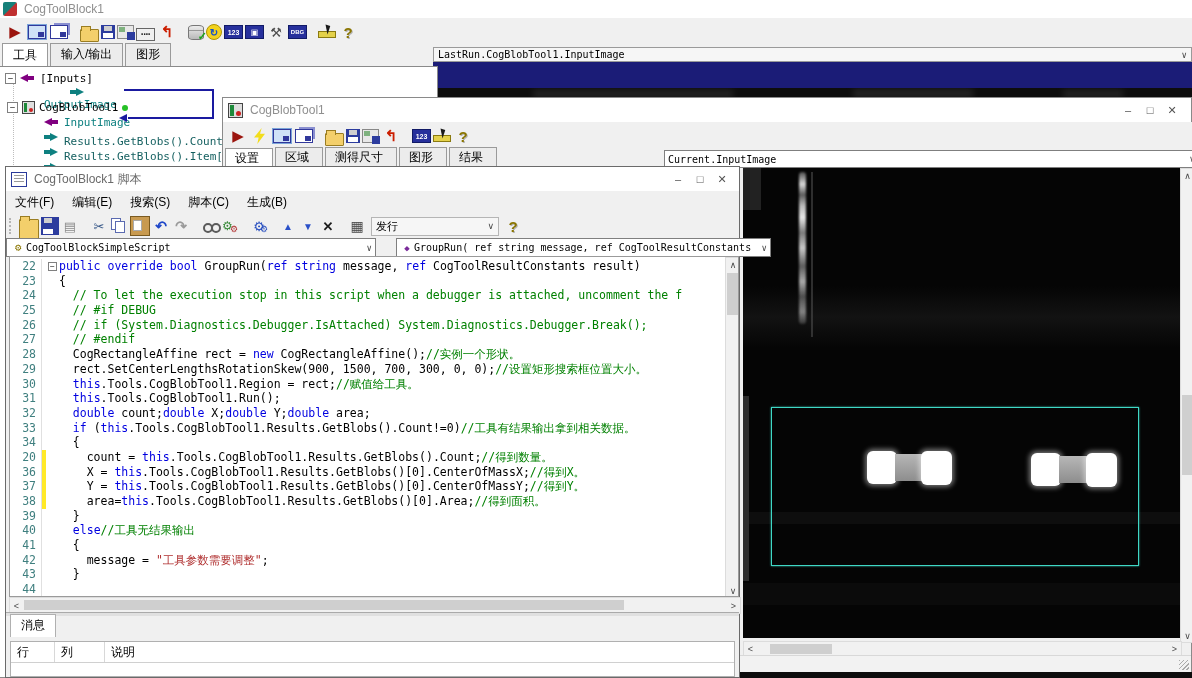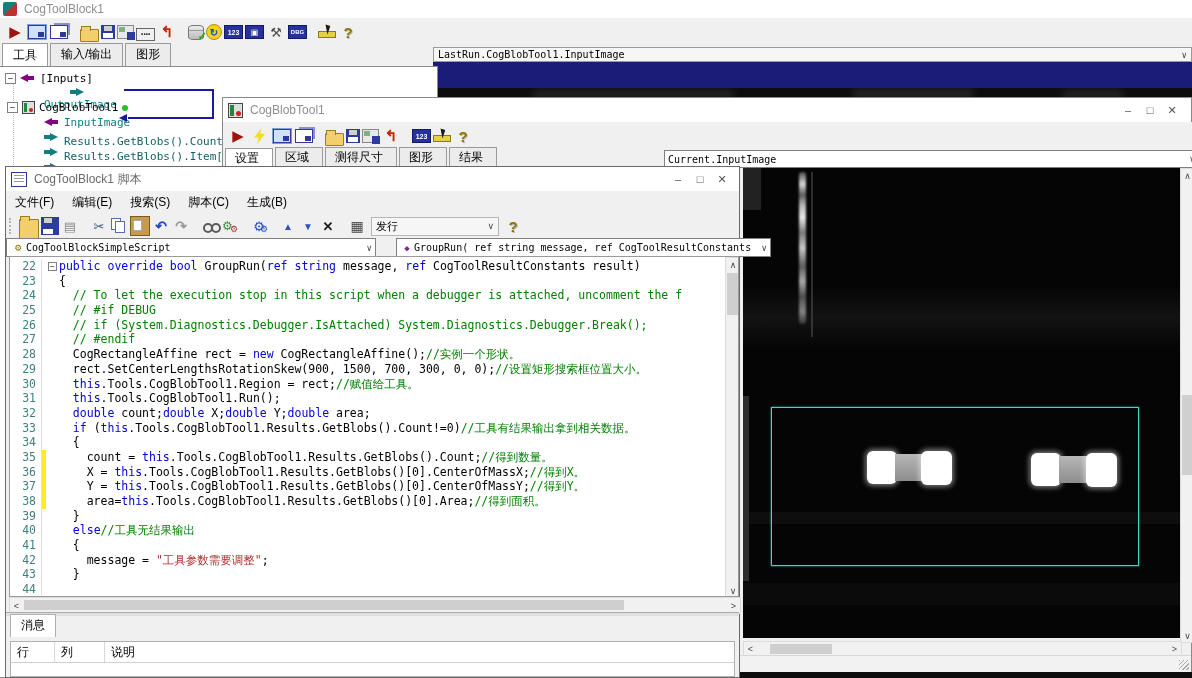--- a/index.html
+++ b/index.html
@@ -406,21 +406,21 @@
         <div class="code-line"><span class="ln">25</span><span class="chgcol"></span><span class="foldcol"></span><span class="codetxt"><span class="c-c">  // #if DEBUG</span></span></div>
         <div class="code-line"><span class="ln">26</span><span class="chgcol"></span><span class="foldcol"></span><span class="codetxt"><span class="c-c">  // if (System.Diagnostics.Debugger.IsAttached) System.Diagnostics.Debugger.Break();</span></span></div>
         <div class="code-line"><span class="ln">27</span><span class="chgcol"></span><span class="foldcol"></span><span class="codetxt"><span class="c-c">  // #endif</span></span></div>
         <div class="code-line"><span class="ln">28</span><span class="chgcol"></span><span class="foldcol"></span><span class="codetxt"><span class="c-p">  CogRectangleAffine rect = </span><span class="c-k">new</span><span class="c-p"> CogRectangleAffine();</span><span class="c-c">//实例一个形状。</span></span></div>
         <div class="code-line"><span class="ln">29</span><span class="chgcol"></span><span class="foldcol"></span><span class="codetxt"><span class="c-p">  rect.SetCenterLengthsRotationSkew(900, 1500, 700, 300, 0, 0);</span><span class="c-c">//设置矩形搜索框位置大小。</span></span></div>
         <div class="code-line"><span class="ln">30</span><span class="chgcol"></span><span class="foldcol"></span><span class="codetxt"><span class="c-p">  </span><span class="c-k">this</span><span class="c-p">.Tools.CogBlobTool1.Region = rect;</span><span class="c-c">//赋值给工具。</span></span></div>
         <div class="code-line"><span class="ln">31</span><span class="chgcol"></span><span class="foldcol"></span><span class="codetxt"><span class="c-p">  </span><span class="c-k">this</span><span class="c-p">.Tools.CogBlobTool1.Run();</span></span></div>
         <div class="code-line"><span class="ln">32</span><span class="chgcol"></span><span class="foldcol"></span><span class="codetxt"><span class="c-p">  </span><span class="c-k">double</span><span class="c-p"> count;</span><span class="c-k">double</span><span class="c-p"> X;</span><span class="c-k">double</span><span class="c-p"> Y;</span><span class="c-k">double</span><span class="c-p"> area;</span></span></div>
         <div class="code-line"><span class="ln">33</span><span class="chgcol"></span><span class="foldcol"></span><span class="codetxt"><span class="c-p">  </span><span class="c-k">if</span><span class="c-p"> (</span><span class="c-k">this</span><span class="c-p">.Tools.CogBlobTool1.Results.GetBlobs().Count!=0)</span><span class="c-c">//工具有结果输出拿到相关数据。</span></span></div>
         <div class="code-line"><span class="ln">34</span><span class="chgcol"></span><span class="foldcol"></span><span class="codetxt"><span class="c-p">  {</span></span></div>
-        <div class="code-line"><span class="ln">35</span><span class="chgcol on"></span><span class="foldcol"></span><span class="codetxt"><span class="c-p">    count = </span><span class="c-k">this</span><span class="c-p">.Tools.CogBlobTool1.Results.GetBlobs().Count;</span><span class="c-c">//得到数量。</span></span></div>
+        <div class="code-line"><span class="ln">20</span><span class="chgcol on"></span><span class="foldcol"></span><span class="codetxt"><span class="c-p">    count = </span><span class="c-k">this</span><span class="c-p">.Tools.CogBlobTool1.Results.GetBlobs().Count;</span><span class="c-c">//得到数量。</span></span></div>
         <div class="code-line"><span class="ln">36</span><span class="chgcol on"></span><span class="foldcol"></span><span class="codetxt"><span class="c-p">    X = </span><span class="c-k">this</span><span class="c-p">.Tools.CogBlobTool1.Results.GetBlobs()[0].CenterOfMassX;</span><span class="c-c">//得到X。</span></span></div>
         <div class="code-line"><span class="ln">37</span><span class="chgcol on"></span><span class="foldcol"></span><span class="codetxt"><span class="c-p">    Y = </span><span class="c-k">this</span><span class="c-p">.Tools.CogBlobTool1.Results.GetBlobs()[0].CenterOfMassY;</span><span class="c-c">//得到Y。</span></span></div>
         <div class="code-line"><span class="ln">38</span><span class="chgcol on"></span><span class="foldcol"></span><span class="codetxt"><span class="c-p">    area=</span><span class="c-k">this</span><span class="c-p">.Tools.CogBlobTool1.Results.GetBlobs()[0].Area;</span><span class="c-c">//得到面积。</span></span></div>
         <div class="code-line"><span class="ln">39</span><span class="chgcol"></span><span class="foldcol"></span><span class="codetxt"><span class="c-p">  }</span></span></div>
         <div class="code-line"><span class="ln">40</span><span class="chgcol"></span><span class="foldcol"></span><span class="codetxt"><span class="c-p">  </span><span class="c-k">else</span><span class="c-c">//工具无结果输出</span></span></div>
         <div class="code-line"><span class="ln">41</span><span class="chgcol"></span><span class="foldcol"></span><span class="codetxt"><span class="c-p">  {</span></span></div>
         <div class="code-line"><span class="ln">42</span><span class="chgcol"></span><span class="foldcol"></span><span class="codetxt"><span class="c-p">    message = </span><span class="c-s">"工具参数需要调整"</span><span class="c-p">;</span></span></div>
         <div class="code-line"><span class="ln">43</span><span class="chgcol"></span><span class="foldcol"></span><span class="codetxt"><span class="c-p">  }</span></span></div>
         <div class="code-line"><span class="ln">44</span><span class="chgcol"></span><span class="foldcol"></span><span class="codetxt"></span></div>
         <div class="code-line"><span class="ln">45</span><span class="chgcol"></span><span class="foldcol"></span><span class="codetxt"><span class="c-p">  </span><span class="c-k">return</span><span class="c-p"> </span><span class="c-k">false</span><span class="c-p">;</span></span></div>

